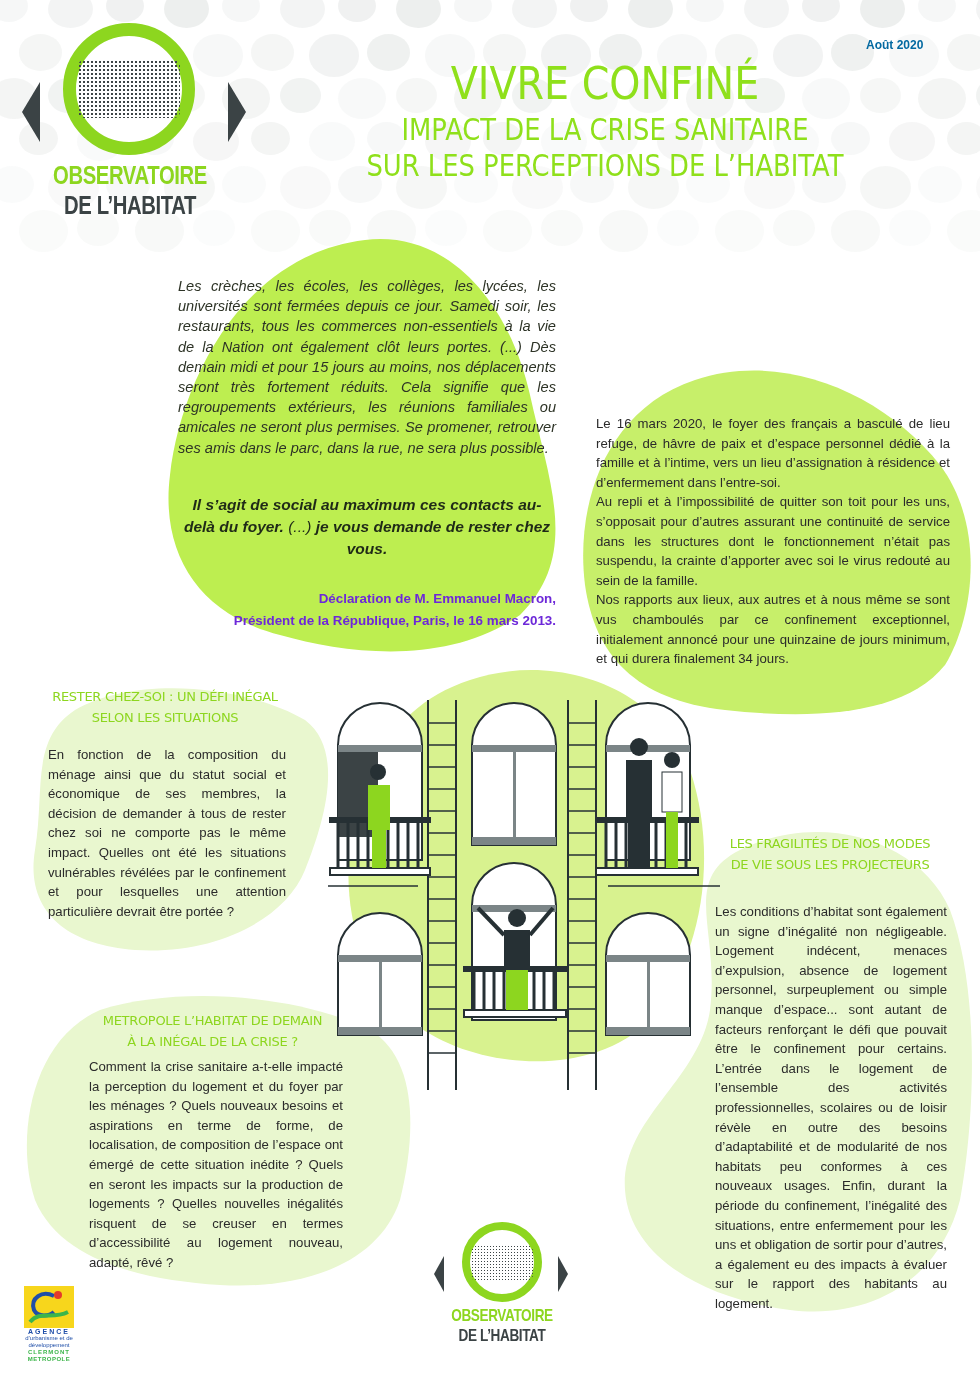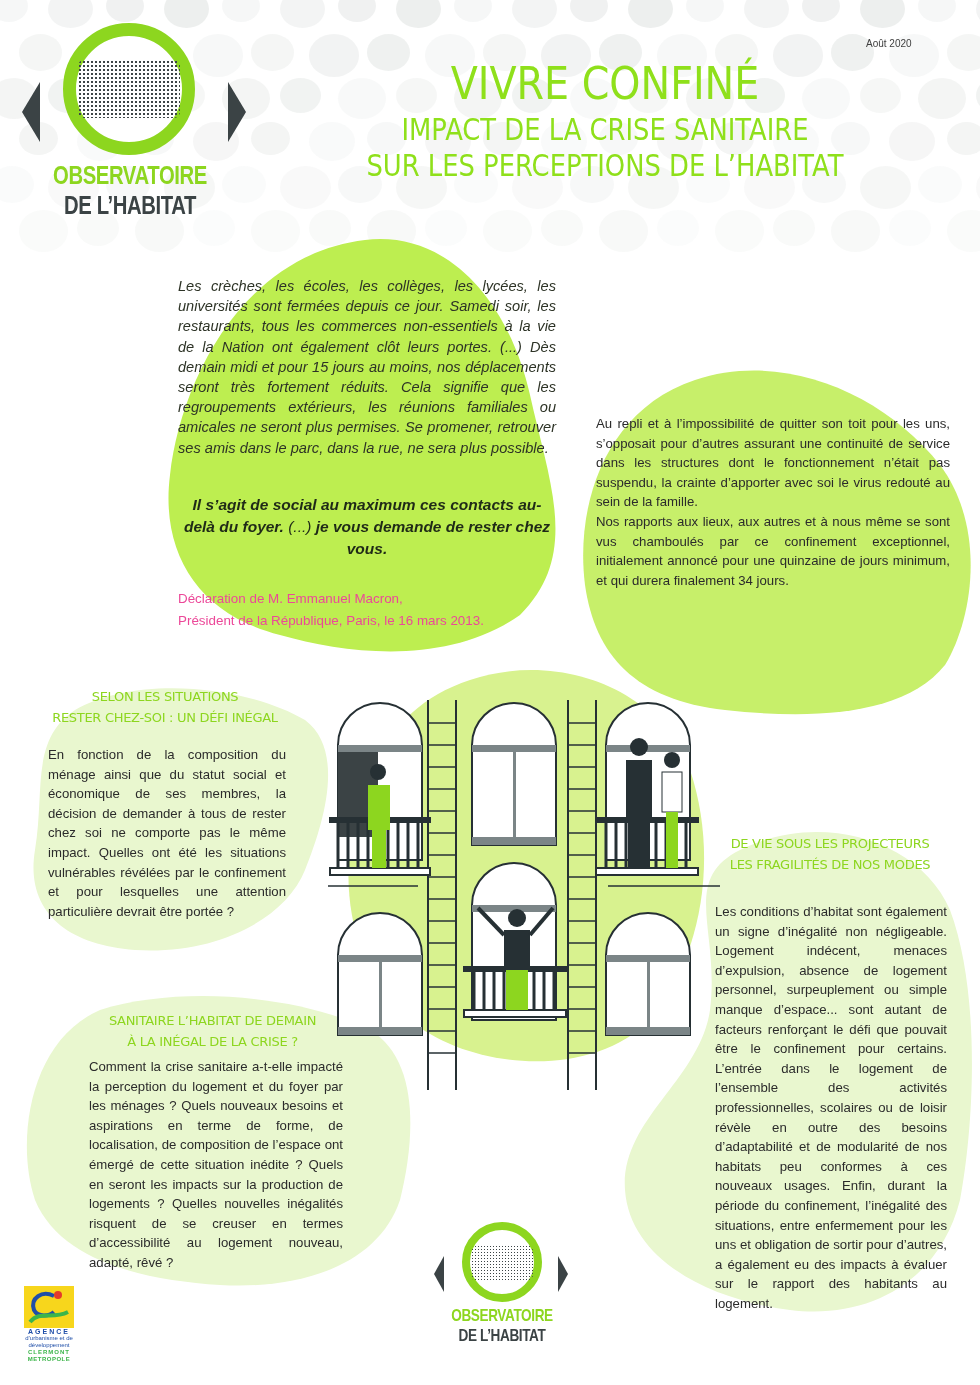--- a/index.html
+++ b/index.html
@@ -14,31 +14,31 @@
   
   .logo { position: absolute; }
   .logo .ring { position: absolute; border-radius: 50%; border-style: solid; border-color: #8dd61f; background: #ffffff; }
   .logo .dotgrid { position: absolute; border-radius: 6px;
     background-image: radial-gradient(circle, #3c4446 40%, transparent 45%);
   }
   .logo .chev { position: absolute; width: 0; height: 0; }
   .logo .t1 { position: absolute; font-family: "Liberation Sans", sans-serif; font-weight: 700; color: #8dd61f; letter-spacing: -0.5px; text-align: center; white-space: nowrap; }
   .logo .t2 { position: absolute; font-family: "Liberation Sans", sans-serif; font-weight: 700; color: #3b4345; letter-spacing: -0.5px; text-align: center; white-space: nowrap; }
 
-  .date { position: absolute; left: 866px; top: 38px; font-size: 10px; font-weight: 400; color: #404040; }
+  .date { position: absolute; left: 866px; top: 38px; font-size: 12px; font-weight: 700; color: #0369a1; }
 
   .title { position: absolute; left: 290px; width: 630px; text-align: center; color: #8fe01b; font-family: "DejaVu Sans", sans-serif; font-weight: 400; white-space: nowrap; }
   .title.t-main { top: 58px; font-size: 44px; letter-spacing: 0px; transform: scaleX(0.9); }
   .title.t-sub1 { top: 112px; font-size: 30px; transform: scaleX(0.86); }
   .title.t-sub2 { top: 148px; font-size: 30px; transform: scaleX(0.86); }
 
   .quote { position: absolute; left: 178px; top: 276px; width: 378px; font-style: italic; font-size: 14.6px; line-height: 20.2px; text-align: justify; color: #2d3326; }
   .quote-bold { position: absolute; left: 178px; top: 494px; width: 378px; text-align: center; font-style: italic; font-weight: 700; font-size: 15.5px; line-height: 22px; color: #1f2a17; }
   .quote-bold .light { font-weight: 400; }
-  .attrib { position: absolute; left: 178px; top: 588px; width: 378px; text-align: left; font-weight: 400; font-size: 13.4px; line-height: 22px; color: #ec4899; }
+  .attrib { position: absolute; left: 178px; top: 588px; width: 378px; text-align: right; font-weight: 700; font-size: 13.4px; line-height: 22px; color: #6d28d9; }
 
   .intro { position: absolute; left: 596px; top: 414px; width: 354px; font-size: 13.2px; line-height: 19.6px; text-align: justify; color: #2b2b2b; }
   .intro p { margin: 0; }
 
   .sec-h { position: absolute; text-align: center; color: #8dd61f; font-family: "DejaVu Sans", sans-serif; font-size: 13px; line-height: 21px; letter-spacing: -0.3px; white-space: nowrap; }
   .sec-body { position: absolute; font-size: 13.2px; line-height: 19.6px; text-align: justify; color: #2b2b2b; }
 
   .house { position: absolute; left: 328px; top: 690px; width: 392px; height: 400px; }
   .agence { position: absolute; left: 24px; top: 1286px; width: 50px; }
   .agence .sq { width: 50px; height: 42px; background: #f7d61c; position: relative; }
@@ -192,38 +192,39 @@
 <div class="quote">Les crèches, les écoles, les collèges, les lycées, les universités sont fermées depuis ce jour. Samedi soir, les restaurants, tous les commerces non-essentiels à la vie de la Nation ont également clôt leurs portes. (...) Dès demain midi et pour 15 jours au moins, nos déplacements seront très fortement réduits. Cela signifie que les regroupements extérieurs, les réunions familiales ou amicales ne seront plus permises. Se promener, retrouver ses amis dans le parc, dans la rue, ne sera plus possible.</div>
 <div class="quote-bold">
   <span>Il s’agit de social au maximum ces contacts au-delà du foyer.</span><span class="light"> (...) </span><span>je vous demande de rester chez vous.</span>
 </div>
 <div class="attrib">
   <div>Déclaration de M. Emmanuel Macron,</div>
   <div>Président de la République, Paris, le 16 mars 2013.</div>
 </div>
 
 <div class="intro">
+  <p>Le 16 mars 2020, le foyer des français a basculé de lieu refuge, de hâvre de paix et d’espace personnel dédié à la famille et à l’intime, vers un lieu d’assignation à résidence et d’enfermement dans l’entre-soi.</p>
   <p>Au repli et à l’impossibilité de quitter son toit pour les uns, s’opposait pour d’autres assurant une continuité de service dans les structures dont le fonctionnement n’était pas suspendu, la crainte d’apporter avec soi le virus redouté au sein de la famille.</p>
   <p>Nos rapports aux lieux, aux autres et à nous même se sont vus chamboulés par ce confinement exceptionnel, initialement annoncé pour une quinzaine de jours minimum, et qui durera finalement 34 jours.</p>
 </div>
 
 <div class="sec-h" style="left:30px;top:686px;width:270px;">
+  <div>RESTER CHEZ-SOI : UN DÉFI INÉGAL</div>
   <div>SELON LES SITUATIONS</div>
-  <div>RESTER CHEZ-SOI : UN DÉFI INÉGAL</div>
 </div>
 <div class="sec-body" style="left:48px;top:745px;width:238px;">En fonction de la composition du ménage ainsi que du statut social et économique de ses membres, la décision de demander à tous de rester chez soi ne comporte pas le même impact. Quelles ont été les situations vulnérables révélées par le confinement et pour lesquelles une attention particulière devrait être portée ?</div>
 
 <div class="sec-h" style="left:700px;top:833px;width:260px;">
+  <div>LES FRAGILITÉS DE NOS MODES</div>
   <div>DE VIE SOUS LES PROJECTEURS</div>
-  <div>LES FRAGILITÉS DE NOS MODES</div>
 </div>
 <div class="sec-body" style="left:715px;top:902px;width:232px;">Les conditions d’habitat sont également un signe d’inégalité non négligeable. Logement indécent, menaces d’expulsion, absence de logement personnel, surpeuplement ou simple manque d’espace... sont autant de facteurs renforçant le défi que pouvait être le confinement pour certains. L’entrée dans le logement de l’ensemble des activités professionnelles, scolaires ou de loisir révèle en outre des besoins d’adaptabilité et de modularité de nos habitats peu conformes à ces nouveaux usages. Enfin, durant la période du confinement, l’inégalité des situations, entre enfermement pour les uns et obligation de sortir pour d’autres, a également eu des impacts à évaluer sur le rapport des habitants au logement.</div>
 
 <div class="sec-h" style="left:90px;top:1010px;width:245px;">
-  <div>SANITAIRE L’HABITAT DE DEMAIN</div>
+  <div>METROPOLE L’HABITAT DE DEMAIN</div>
   <div>À LA INÉGAL DE LA CRISE ?</div>
 </div>
 <div class="sec-body" style="left:89px;top:1057px;width:254px;">Comment la crise sanitaire a-t-elle impacté la perception du logement et du foyer par les ménages ? Quels nouveaux besoins et aspirations en terme de forme, de localisation, de composition de l’espace ont émergé de cette situation inédite ? Quels en seront les impacts sur la production de logements ? Quelles nouvelles inégalités risquent de se creuser en termes d’accessibilité au logement nouveau, adapté, rêvé ?</div>
 
 <svg class="house" viewBox="0 0 392 400">
   <g stroke="#263034" stroke-width="2" fill="none">
 
     <line x1="100" y1="10" x2="100" y2="400"></line>
       <line x1="128" y1="10" x2="128" y2="400"></line>
     <line x1="240" y1="10" x2="240" y2="400"></line>

